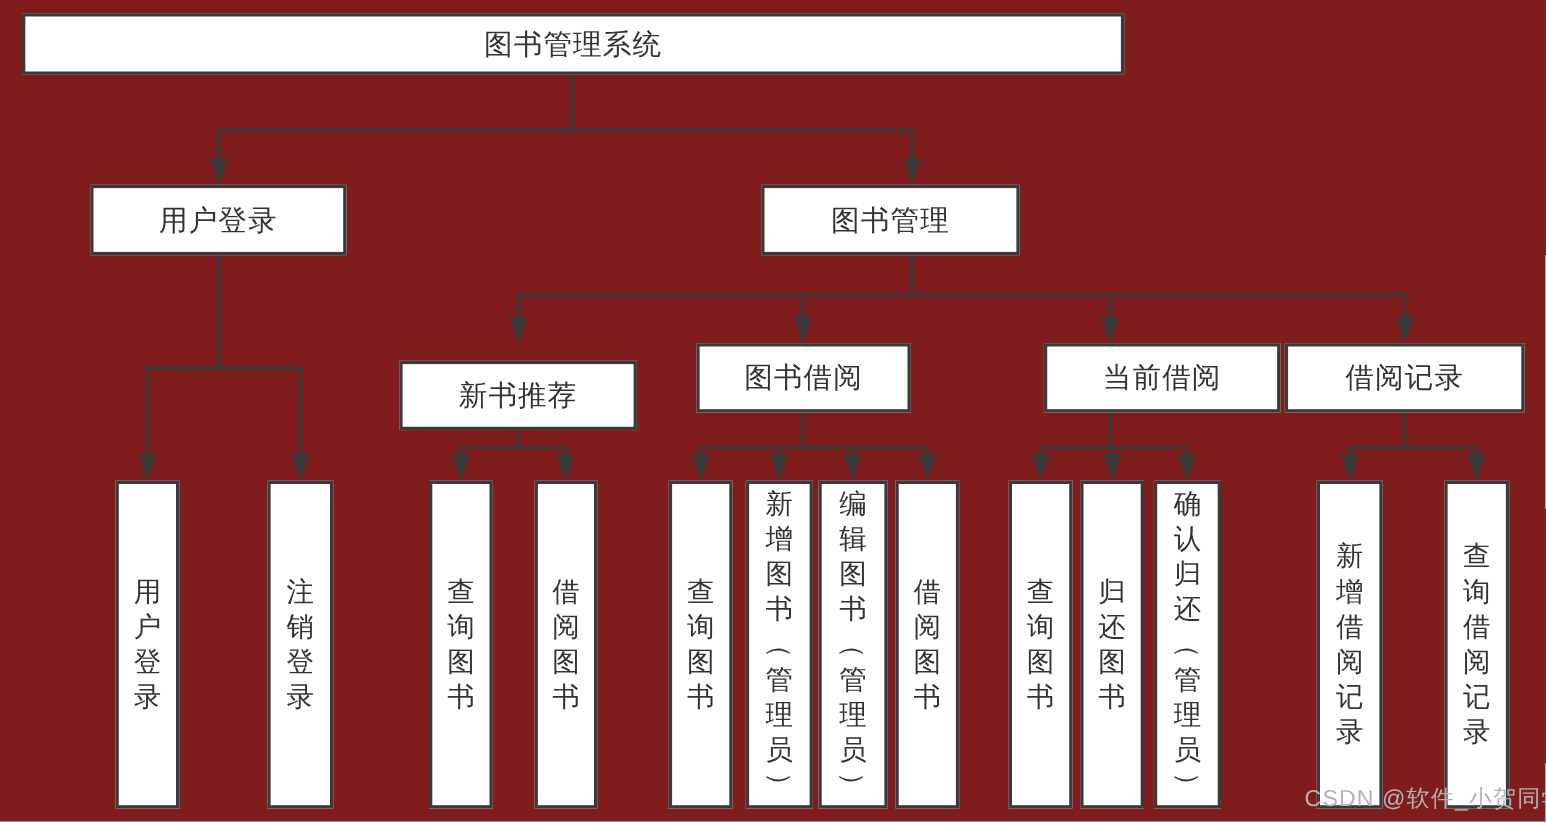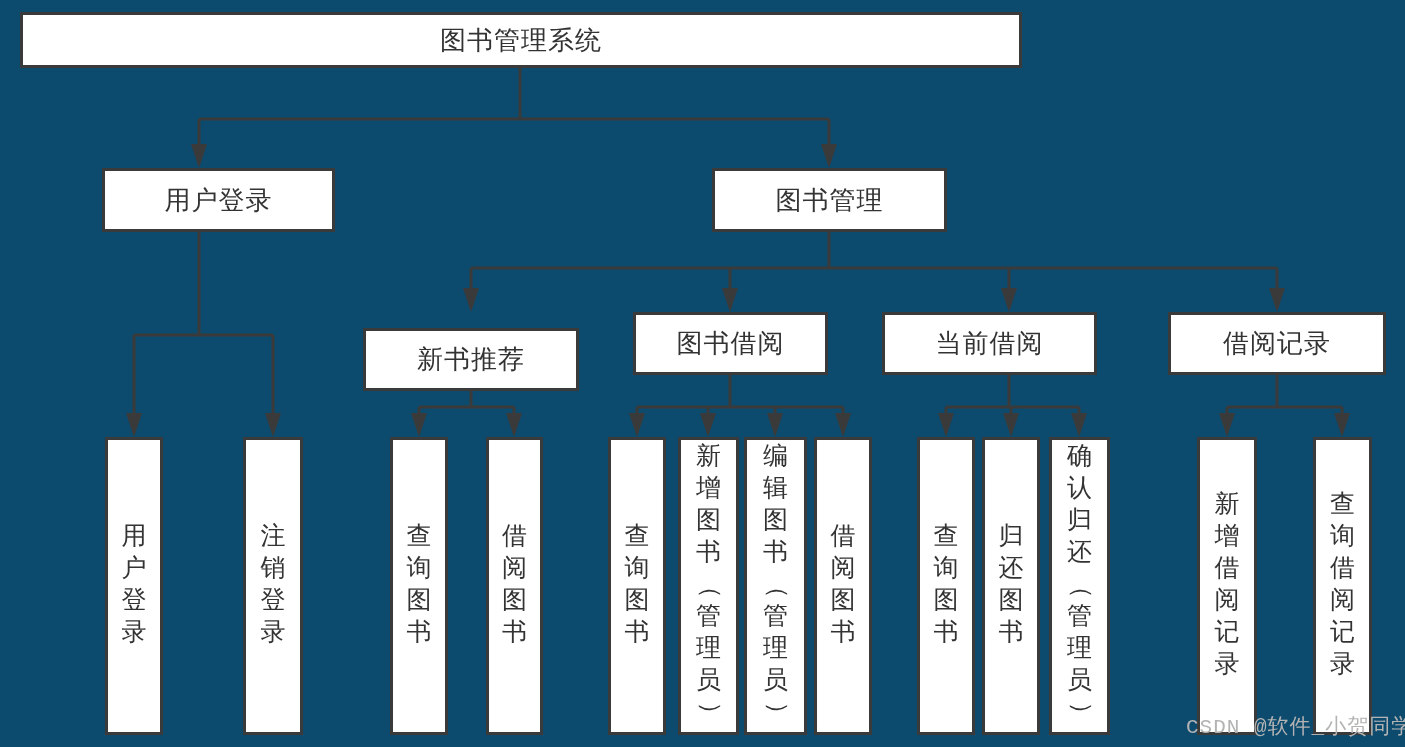--- a/index.html
+++ b/index.html
@@ -1,18 +1,18 @@
 <!DOCTYPE html>
 <html><head>
 <meta charset="utf-8">
 <style>
   html,body{margin:0;padding:0;background:#fff;}
   #canvas{
-    position:relative;width:1405px;height:747px;background:#0c4a6e;overflow:hidden;
-    font-family:Liberation Mono, monospace;color:#333;
+    position:relative;width:1405px;height:747px;background:#7f1d1d;overflow:hidden;
+    font-family:Liberation Sans, sans-serif;color:#333;
   }
   #wires{position:absolute;left:0;top:0;width:1405px;height:747px;}
   .node{
     position:absolute;box-sizing:border-box;border:3px solid #3a3a3a;background:#fff;
     display:flex;align-items:center;justify-content:center;
   }
   .hnode{font-size:26px;letter-spacing:1px;}
   .vnode{flex-direction:column;}
   .vchar{display:block;height:32px;line-height:32px;font-size:25px;text-align:center;}
   .vchar.rot{transform:rotate(90deg);}
@@ -89,34 +89,34 @@
       <polygon points="1071,413 1087,413 1079,437"></polygon>
       <polygon points="1219,413 1235,413 1227,437"></polygon>
       <polygon points="1334,413 1350,413 1342,437"></polygon>
     </g>
   </svg>
 
   <div class="node hnode" style="left:20px;top:12px;width:1002px;height:56px;">
     <span>图书管理系统</span>
   </div>
 
-  <div class="node hnode" style="left:82px;top:168px;width:233px;height:64px;margin-left:20px;">
+  <div class="node hnode" style="left:82px;top:168px;width:233px;height:64px;">
     <span>用户登录</span>
   </div>
-  <div class="node hnode" style="left:712px;top:168px;width:235px;height:64px;">
+  <div class="node hnode" style="left:692px;top:168px;width:235px;height:64px;">
     <span>图书管理</span>
   </div>
 
   <div class="node hnode" style="left:363px;top:328px;width:216px;height:63px;">
     <span>新书推荐</span>
   </div>
   <div class="node hnode" style="left:633px;top:312px;width:195px;height:63px;text-align:right;">
     <span>图书借阅</span>
   </div>
-  <div class="node hnode" style="left:882px;top:312px;width:215px;height:63px;justify-content:center;">
+  <div class="node hnode" style="left:949px;top:312px;width:215px;height:63px;justify-content:center;">
     <span>当前借阅</span>
   </div>
   <div class="node hnode" style="left:1168px;top:312px;width:218px;height:63px;text-align:center;">
     <span>借阅记录</span>
   </div>
 
   <div class="node vnode" style="left:105px;top:437px;width:58px;height:298px;">
     <div class="vtext">
         <span class="vchar">用</span>
         <span class="vchar">户</span>

